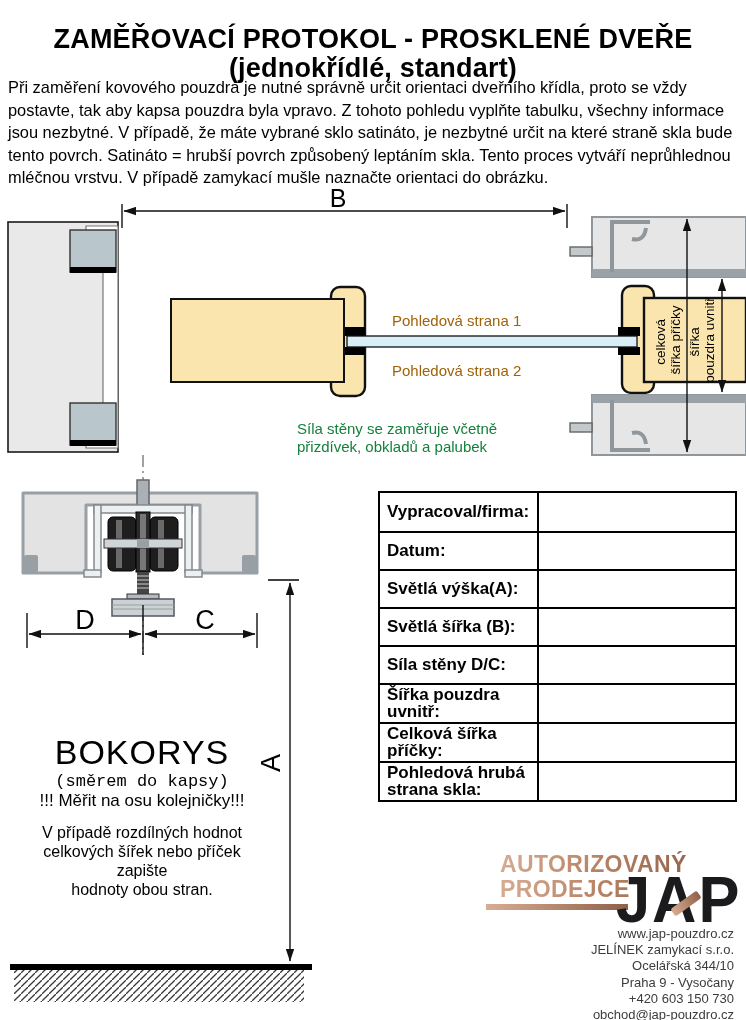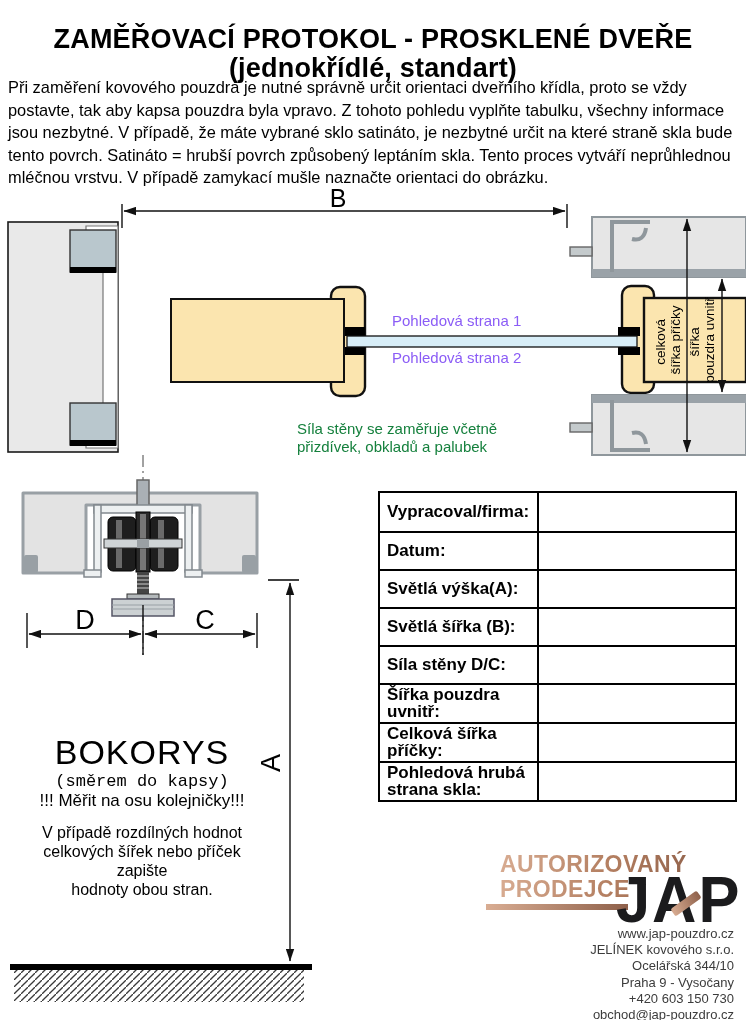--- a/index.html
+++ b/index.html
@@ -9,21 +9,21 @@
 
   .abs { position:absolute; }
 
   .title { left:0; top:25px; width:746px; text-align:center;
            font-size:27px; font-weight:bold; line-height:29px; letter-spacing:.2px; }
 
   .intro { left:8px; top:76px; width:737px; font-size:16.4px; line-height:22.5px; }
 
   .diagram-svg { left:0; top:0; width:746px; height:1020px; }
 
-  .lbl-strana { font-size:15px; color:#8b5cf6; white-space:nowrap; }
+  .lbl-strana { font-size:15px; color:#a16207; white-space:nowrap; }
   .red-note { left:297px; top:420px; font-size:15px; line-height:18px; color:#15803d; white-space:nowrap; }
 
   .bokorys-block { left:16px; top:734px; width:252px; text-align:center; }
   .bokorys-heading { font-size:34px; line-height:36px; font-weight:normal; letter-spacing:1px; }
   .bokorys-sub { font-size:17px; line-height:19px; margin-top:2px;font-family:Liberation Mono, monospace; }
   .bokorys-warn { font-size:17px; line-height:19px; }
   .bokorys-note { margin-top:13px; font-size:16px; line-height:19px; }
 
   table.form { position:absolute; left:378px; top:491px; width:357px;
                border-collapse:collapse; table-layout:fixed; }
@@ -180,21 +180,21 @@
       <line x1="290" y1="583" x2="290" y2="961" stroke="#111" stroke-width="1.4" marker-start="url(#dimarrow)" marker-end="url(#dimarrow)"></line>
       <text transform="translate(280,763) rotate(-90)" text-anchor="middle" font-size="27" fill="#000">A</text>
     </g>
     <g>
       <rect x="10" y="964" width="302" height="6" fill="#000"></rect>
       <rect x="14" y="970" width="290" height="32" fill="url(#hatch)"></rect>
     </g>
   </svg>
 
   <div class="abs lbl-strana" style="left:392px; top:312px;">Pohledová strana 1</div>
-  <div class="abs lbl-strana" style="left:392px; top:349px;">Pohledová strana 2</div>
+  <div class="abs lbl-strana" style="left:392px; top:362px;">Pohledová strana 2</div>
 
   <div class="abs red-note">
     <div>Síla stěny se zaměřuje včetně</div>
     <div>přizdívek, obkladů a palubek</div>
   </div>
 
   <div class="abs bokorys-block">
     <div class="bokorys-heading">BOKORYS</div>
     <div class="bokorys-sub">(směrem do kapsy)</div>
     <div class="bokorys-warn">!!! Měřit na osu kolejničky!!!</div>
@@ -243,20 +243,20 @@
   </table>
 
   <div class="abs auth-line" style="top:851px;">AUTORIZOVANÝ</div>
   <div class="abs auth-line" style="top:876px;">PRODEJCE</div>
   <div class="abs copper-bar"></div>
   <div class="abs jap-logo">JAP</div>
   <div class="abs jap-swoosh"></div>
 
   <div class="abs contact">
     <div>www.jap-pouzdro.cz</div>
-    <div>JELÍNEK kovového s.r.o.</div>
+    <div>JELÍNEK zamykací s.r.o.</div>
     <div>Ocelářská 344/10</div>
     <div>Praha 9 - Vysočany</div>
     <div>+420 603 150 730</div>
     <div>obchod@jap-pouzdro.cz</div>
   </div>
 
 </div>
 
 </body></html>

